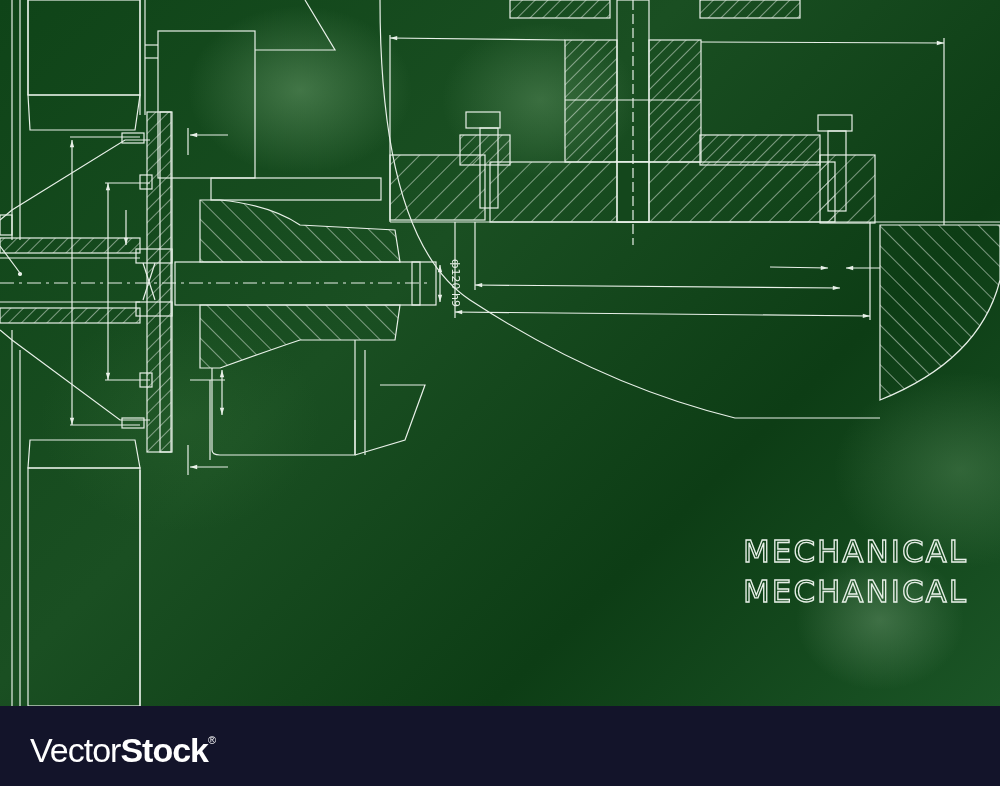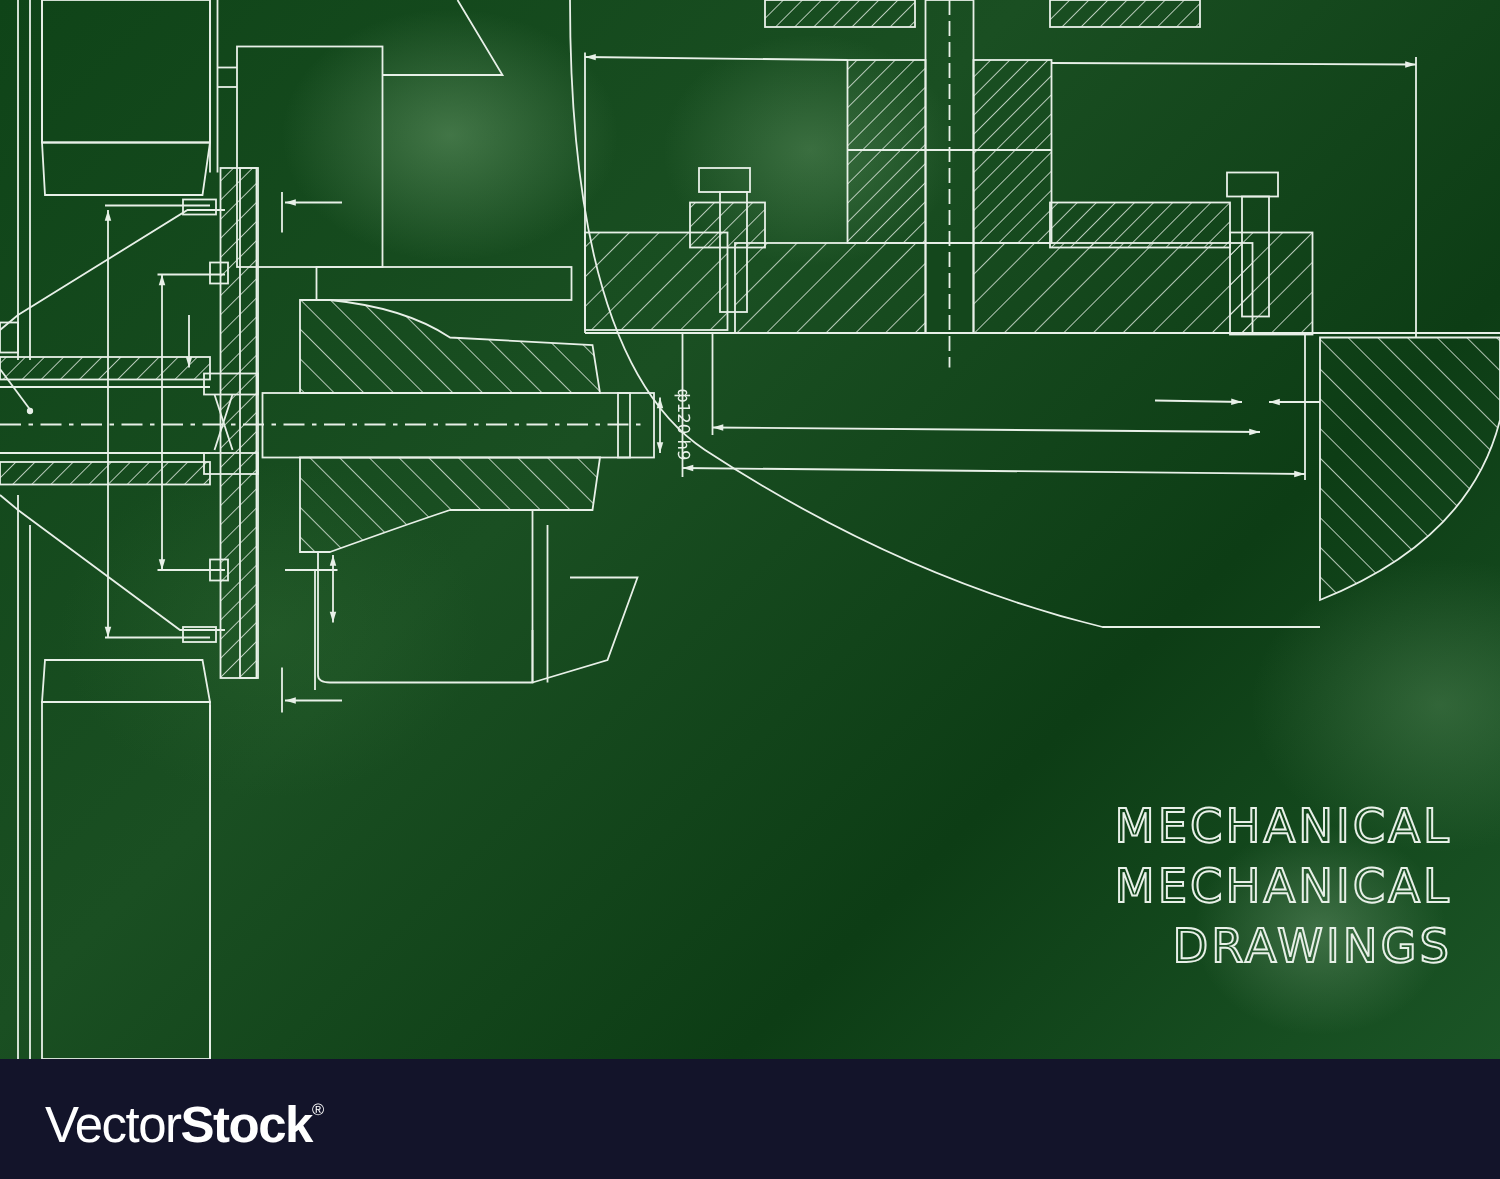--- a/index.html
+++ b/index.html
@@ -159,21 +159,20 @@
       <line x1="880" y1="268" x2="846" y2="268" marker-end="url(#arr)"></line>
 
       <path d="M880,225 L1000,225 L1000,280 Q980,360 880,400 Z" fill="url(#hatch3)"></path>
     </g>
     <text x="452" y="283" fill="#e8f0e8" font-size="11" font-family="DejaVu Sans, sans-serif" transform="rotate(90 452 283)" text-anchor="middle">ф120 h9</text>
   </svg>
 
   <div class="title-block">
     <span class="title-line">MECHANICAL</span>
     <span class="title-line">MECHANICAL</span>
-    <span class="title-line">DRAWINGS</span>
   </div>
 </div>
 
 <div class="footer">
   <div class="logo">
     <span class="light">Vector</span><span class="bold">Stock</span><sup>®</sup>
   </div>
 </div>
 
 </body></html>

